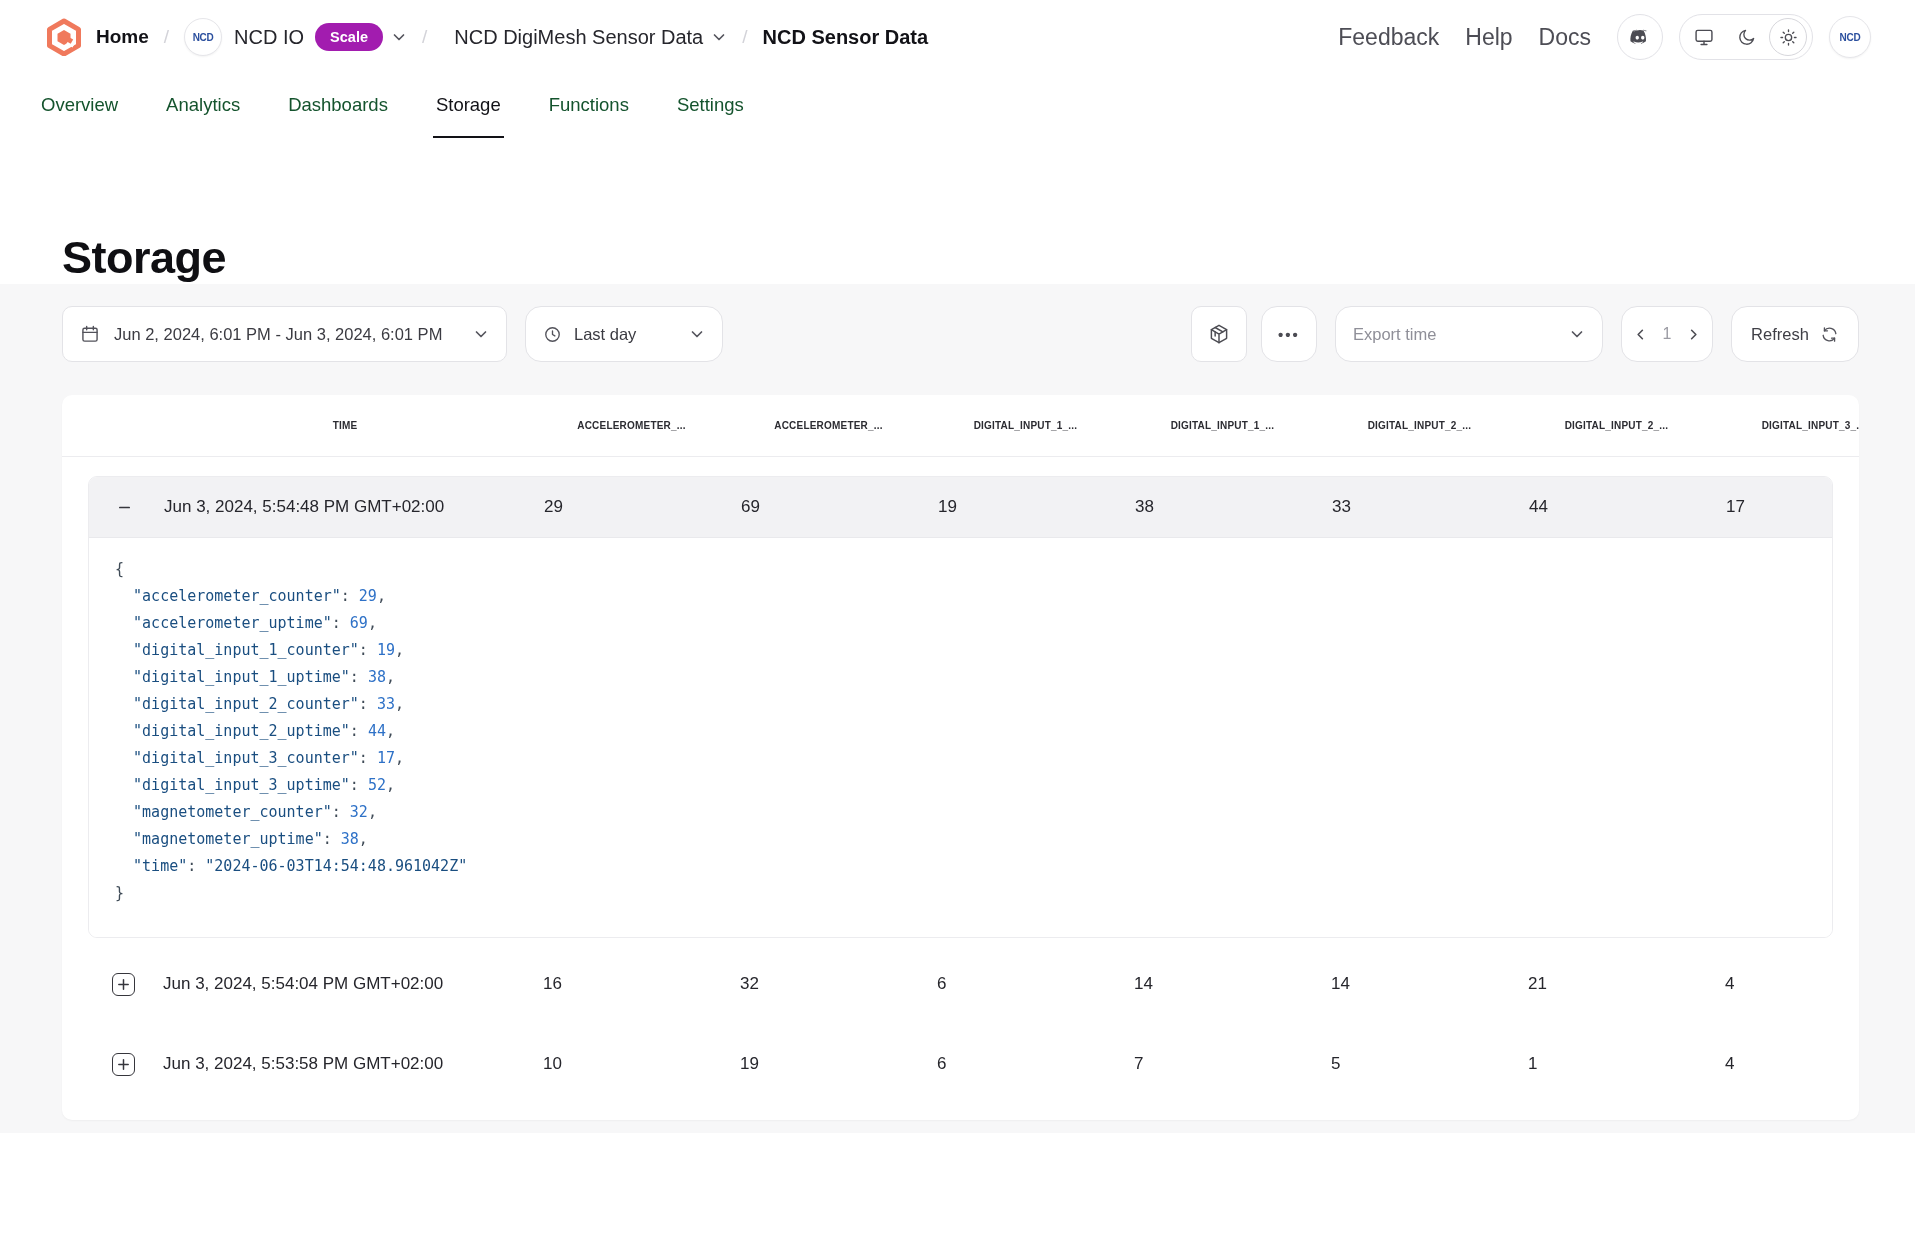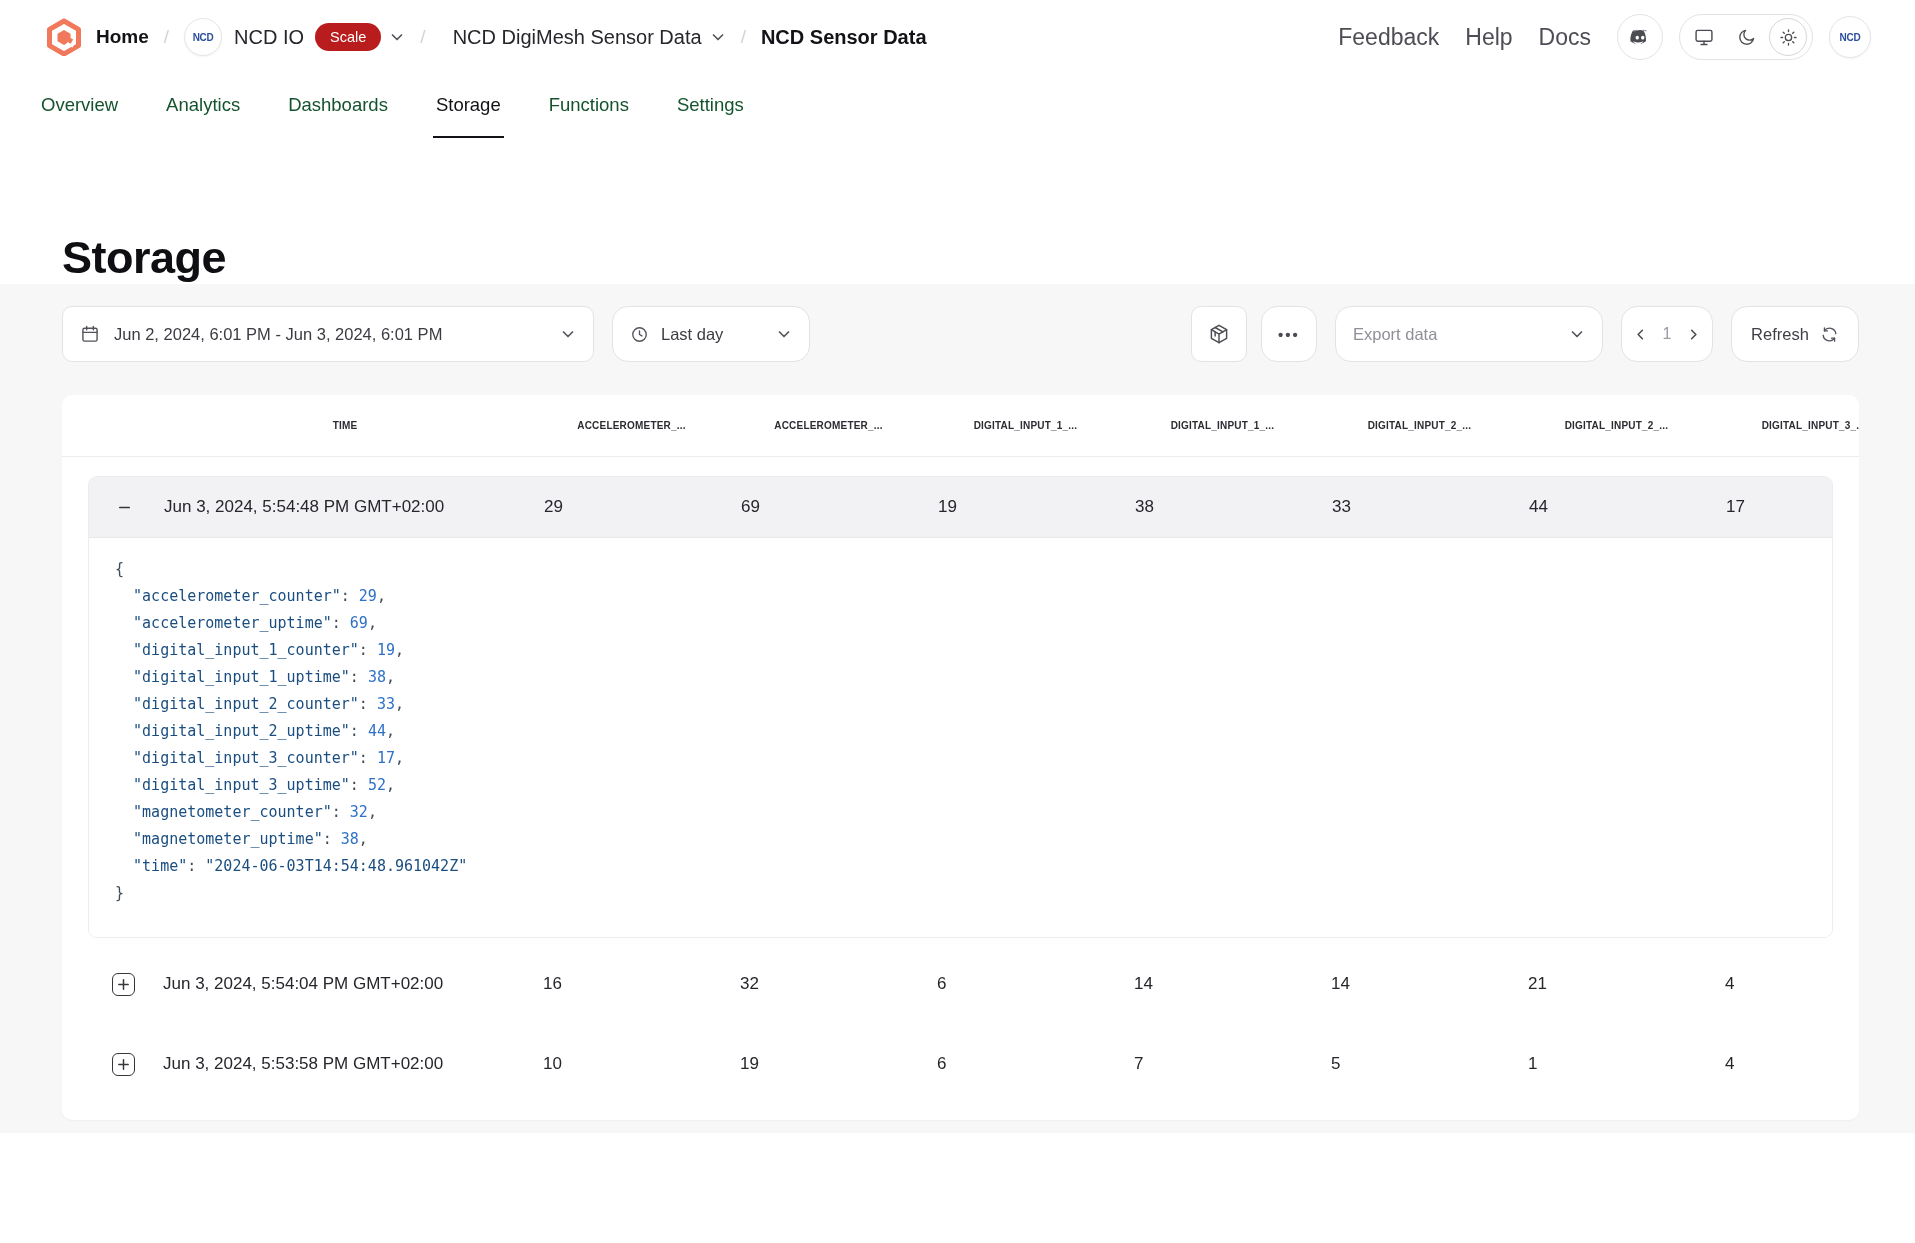--- a/index.html
+++ b/index.html
@@ -12,21 +12,21 @@
   .tb-left, .tb-right { display:flex; align-items:center; }
   .logo { width:40px; height:40px; display:flex; align-items:center; justify-content:center; cursor:pointer; }
   .home { font-size:19px; font-weight:700; color:#121217; margin-left:12px; cursor:pointer; }
   .sep { color:#d3d3d9; font-size:19px; margin:0 15px; font-weight:400; }
   .avatar { width:38px; height:38px; border-radius:50%; background:#fff; border:1px solid #e6e6ea;
             box-shadow:0 1px 2px rgba(0,0,0,.05); display:flex; align-items:center; justify-content:center;
             cursor:pointer; flex-shrink:0; }
   .ncd-mark { font-size:10px; font-weight:800; color:#2b4f9e; letter-spacing:-.3px; }
   .crumb { font-size:20px; color:#26262c; margin-left:12px; cursor:pointer; white-space:nowrap; }
   .crumb.current { font-weight:700; color:#121217; margin-left:0; }
-  .pill { background:#b91c1c; color:#fff; font-size:14.5px; font-weight:400; border-radius:999px;
+  .pill { background:#a21caf; color:#fff; font-size:14.5px; font-weight:700; border-radius:999px;
           padding:6px 15px; margin-left:11px; }
   .chev { display:inline-flex; margin-left:8px; color:#56565e; cursor:pointer; }
   .tb-link { font-size:23px; color:#4d4d55; margin-left:26px; cursor:pointer; }
   .iconbtn { width:46px; height:46px; border-radius:50%; border:1px solid #e2e2e7; background:#fff;
              display:flex; align-items:center; justify-content:center; margin-left:26px; cursor:pointer;
              color:#4c4c53; }
   .theme-pill { height:46px; border:1px solid #e2e2e7; border-radius:999px; display:flex; align-items:center;
                 margin-left:16px; padding:0 3px; color:#4c4c53; }
   .theme-opt { width:42px; height:42px; display:flex; align-items:center; justify-content:center; cursor:pointer; }
   .theme-opt.active { border:1px solid #d7d7dc; border-radius:50%; width:38px; height:38px; margin:0 2px; }
@@ -44,21 +44,21 @@
   .tstab { margin-left:62px; margin-bottom:-1px; background:#fff; border:1px solid #e7e7ea; border-bottom:2px solid #0f0f13;
            border-radius:9px 9px 0 0; padding:15px 27px; font-size:16px; font-weight:500; color:#16161b; cursor:pointer; }
 
   
   .graybg { background:#f7f7f8; height:849px; padding-top:22px; }
   .toolbar { margin:0 56px 0 62px; display:flex; align-items:center; }
   .ctrl { background:#fff; border:1px solid #e3e3e7; border-radius:10px; height:56px; display:flex;
           align-items:center; padding:0 17px; font-size:16.5px; color:#3b3b42; cursor:pointer; }
   .ctrl + .ctrl { margin-left:14px;border-radius:16px; }
   .ctrl .icn { display:inline-flex; color:#52525a; }
-  .ctrl-date { width:532px;justify-content:flex-end; }
+  .ctrl-date { width:445px;justify-content:flex-end; }
   .ctrl-date .txt { margin-left:14px; }
   .ctrl-range { width:198px; margin-left:18px !important; }
   .ctrl-range .txt { margin-left:12px; }
   .ctrl-square { width:56px; justify-content:center; padding:0; color:#4c4c53; }
   .ctrl-export { width:268px; margin-left:18px !important; color:#8f8f98; }
   .ctrl-pager { width:92px; margin-left:18px !important; justify-content:center; color:#4c4c53; }
   .pgnum { color:#9b9ba3; margin:0 15px; font-size:16px; }
   .ctrl-refresh { width:128px; margin-left:18px !important; justify-content:center; color:#3f3f46; }
   .ctrl-refresh .icn { margin-left:11px; }
   .spring { flex:1; }
@@ -218,21 +218,21 @@
               <path d="M12 2.5l8.3 4.8v9.4L12 21.5l-8.3-4.8V7.3z"></path>
               <path d="M3.7 7.3L12 12.1l8.3-4.8M12 12.1v9.4"></path>
               <path d="M7.8 4.9l8.4 4.9M7.8 9.8v4.5"></path>
             </svg>
         </span>
       </div>
       <div class="ctrl ctrl-square">
         <span class="dots">•••</span>
       </div>
       <div class="ctrl ctrl-export">
-        <span class="txt">Export data</span>
+        <span class="txt">Export time</span>
         <span class="chev-r">
           <svg width="16" height="16" viewBox="0 0 16 16">
               <path d="M3.5 6l4.5 4.5L12.5 6" fill="none" stroke="currentColor" stroke-width="1.7" stroke-linecap="round" stroke-linejoin="round"></path>
             </svg>
         </span>
       </div>
       <div class="ctrl ctrl-pager">
         <span style="display:inline-flex;">
           <svg width="15" height="15" viewBox="0 0 16 16">
               <path d="M10 3.5L5.5 8 10 12.5" fill="none" stroke="currentColor" stroke-width="1.7" stroke-linecap="round" stroke-linejoin="round"></path>

